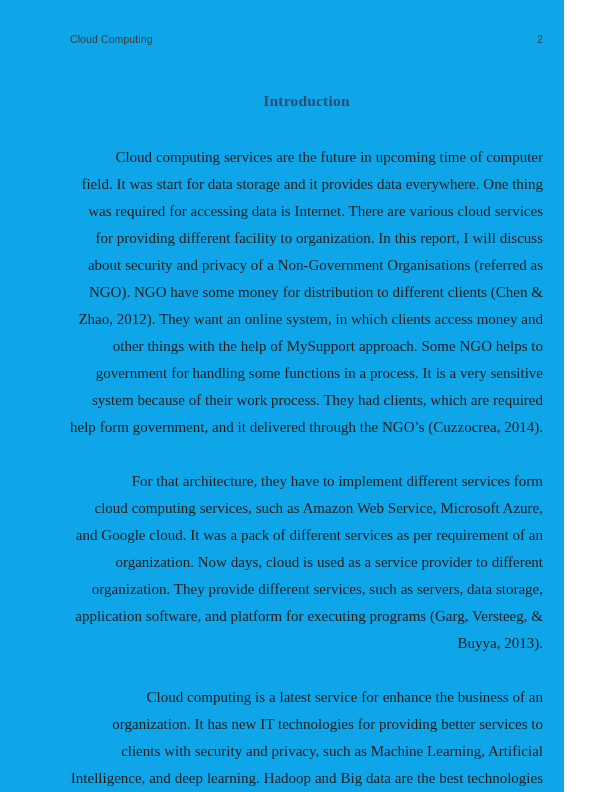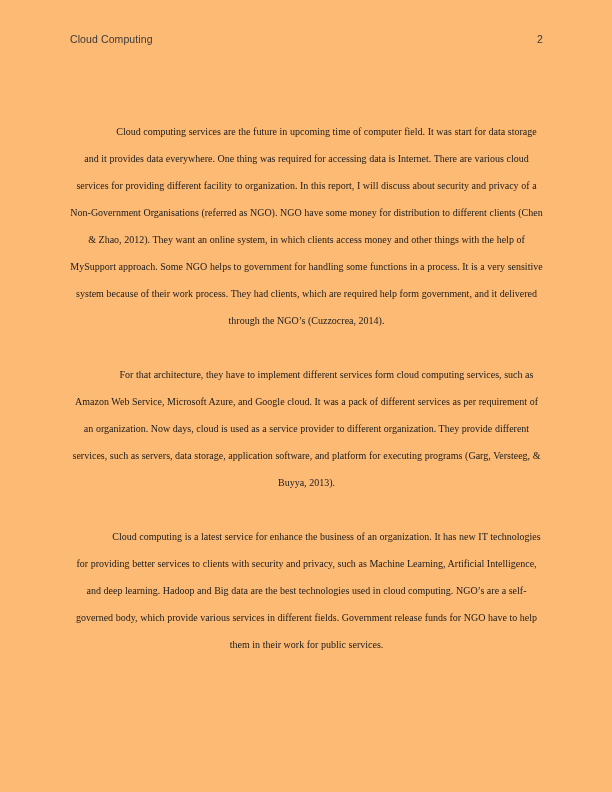--- a/index.html
+++ b/index.html
@@ -12,23 +12,23 @@
     height: 792px;
     position: relative;
     overflow: hidden;
     font-family: "Liberation Serif", "DejaVu Serif", serif;
   }
 
   .page {
     position: absolute;
     left: 0;
     top: 0;
-    width: 612px;
+    width: 564px;
     height: 792px;
-    background: #fdba74;
+    background: #0ea5e9;
     box-sizing: border-box;
   }
 
   
   .page-header {
     position: absolute;
     left: 70px;
     top: 33px;
     width: 473px;
     height: 18px;
@@ -69,42 +69,43 @@
   }
 
   .body-block {
     margin-top: 30px;
   }
 
   p.para {
     margin: 0 0 27px 0;
     padding: 0;
     text-indent: 40px;
-    text-align: center;
-    font-size: 10px;
+    text-align: right;
+    font-size: 15px;
     line-height: 27px;
     color: #1b1b1b;
     word-spacing: 0.1px;
   }
   p.para:last-child {
     margin-bottom: 12px;
   }
 </style>
 </head>
 <body>
 
 <div class="page">
 
   <div class="page-header">
     <span class="header-title">Cloud Computing</span>
     <span class="header-pageno">2</span>
   </div>
 
   <div class="content">
 
+    <h1 class="doc-title">Introduction</h1>
 
     <div class="body-block">
       <p class="para">Cloud computing services are the future in upcoming time of computer field. It was start for data storage and it provides data everywhere. One thing was required for accessing data is Internet.  There are various cloud services for providing different facility to organization. In this report, I will discuss about security and privacy of a Non-Government Organisations (referred as NGO). NGO have some money for distribution to different clients (Chen &amp; Zhao, 2012).  They want an online system, in which clients access money and other things with the help of MySupport approach. Some NGO helps to government for handling some functions in a process. It is a very sensitive system because of their work process. They had clients, which are required help form government, and it delivered through the NGO’s (Cuzzocrea, 2014).</p>
       <p class="para">For that architecture, they have to implement different services form cloud computing services, such as Amazon Web Service, Microsoft Azure, and Google cloud. It was a pack of different services as per requirement of an organization. Now days, cloud is used as a service provider to different organization. They provide different services, such as servers, data storage, application software, and platform for executing programs (Garg, Versteeg, &amp; Buyya, 2013).</p>
       <p class="para">Cloud computing is a latest service for enhance the business of an organization. It has new IT technologies for providing better services to clients with security and privacy, such as Machine Learning, Artificial Intelligence, and deep learning. Hadoop and Big data are the best technologies used in cloud computing. NGO’s are a self-governed body, which provide various services in different fields. Government release funds for NGO have to help them in their work for public services.</p>
 
     </div>
 
   </div>
 </div>

